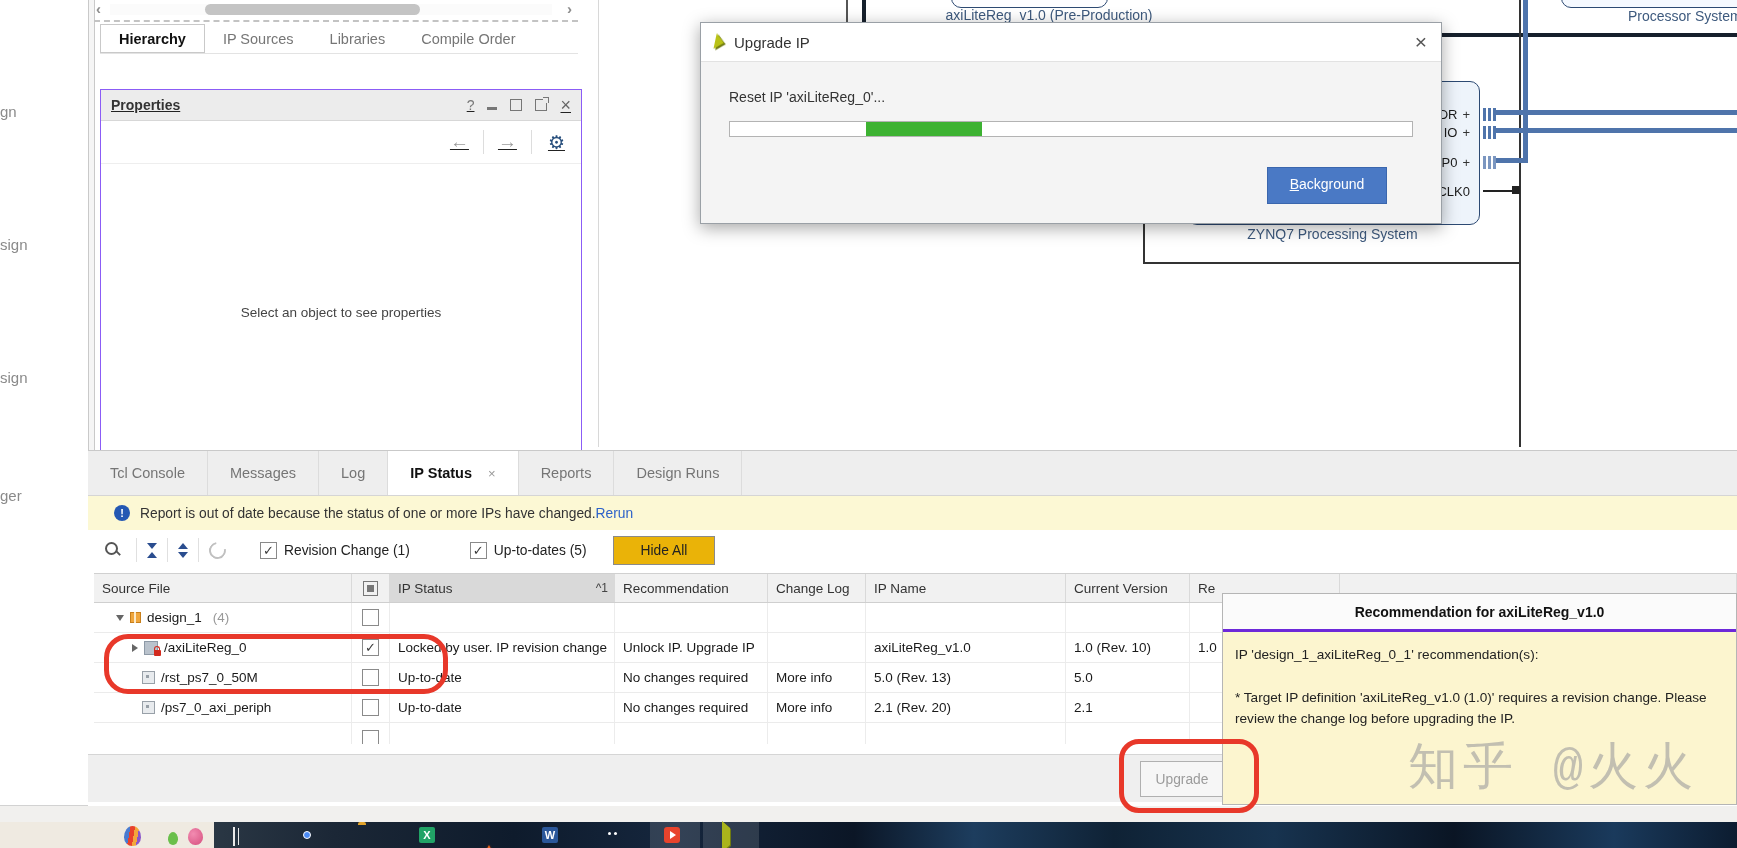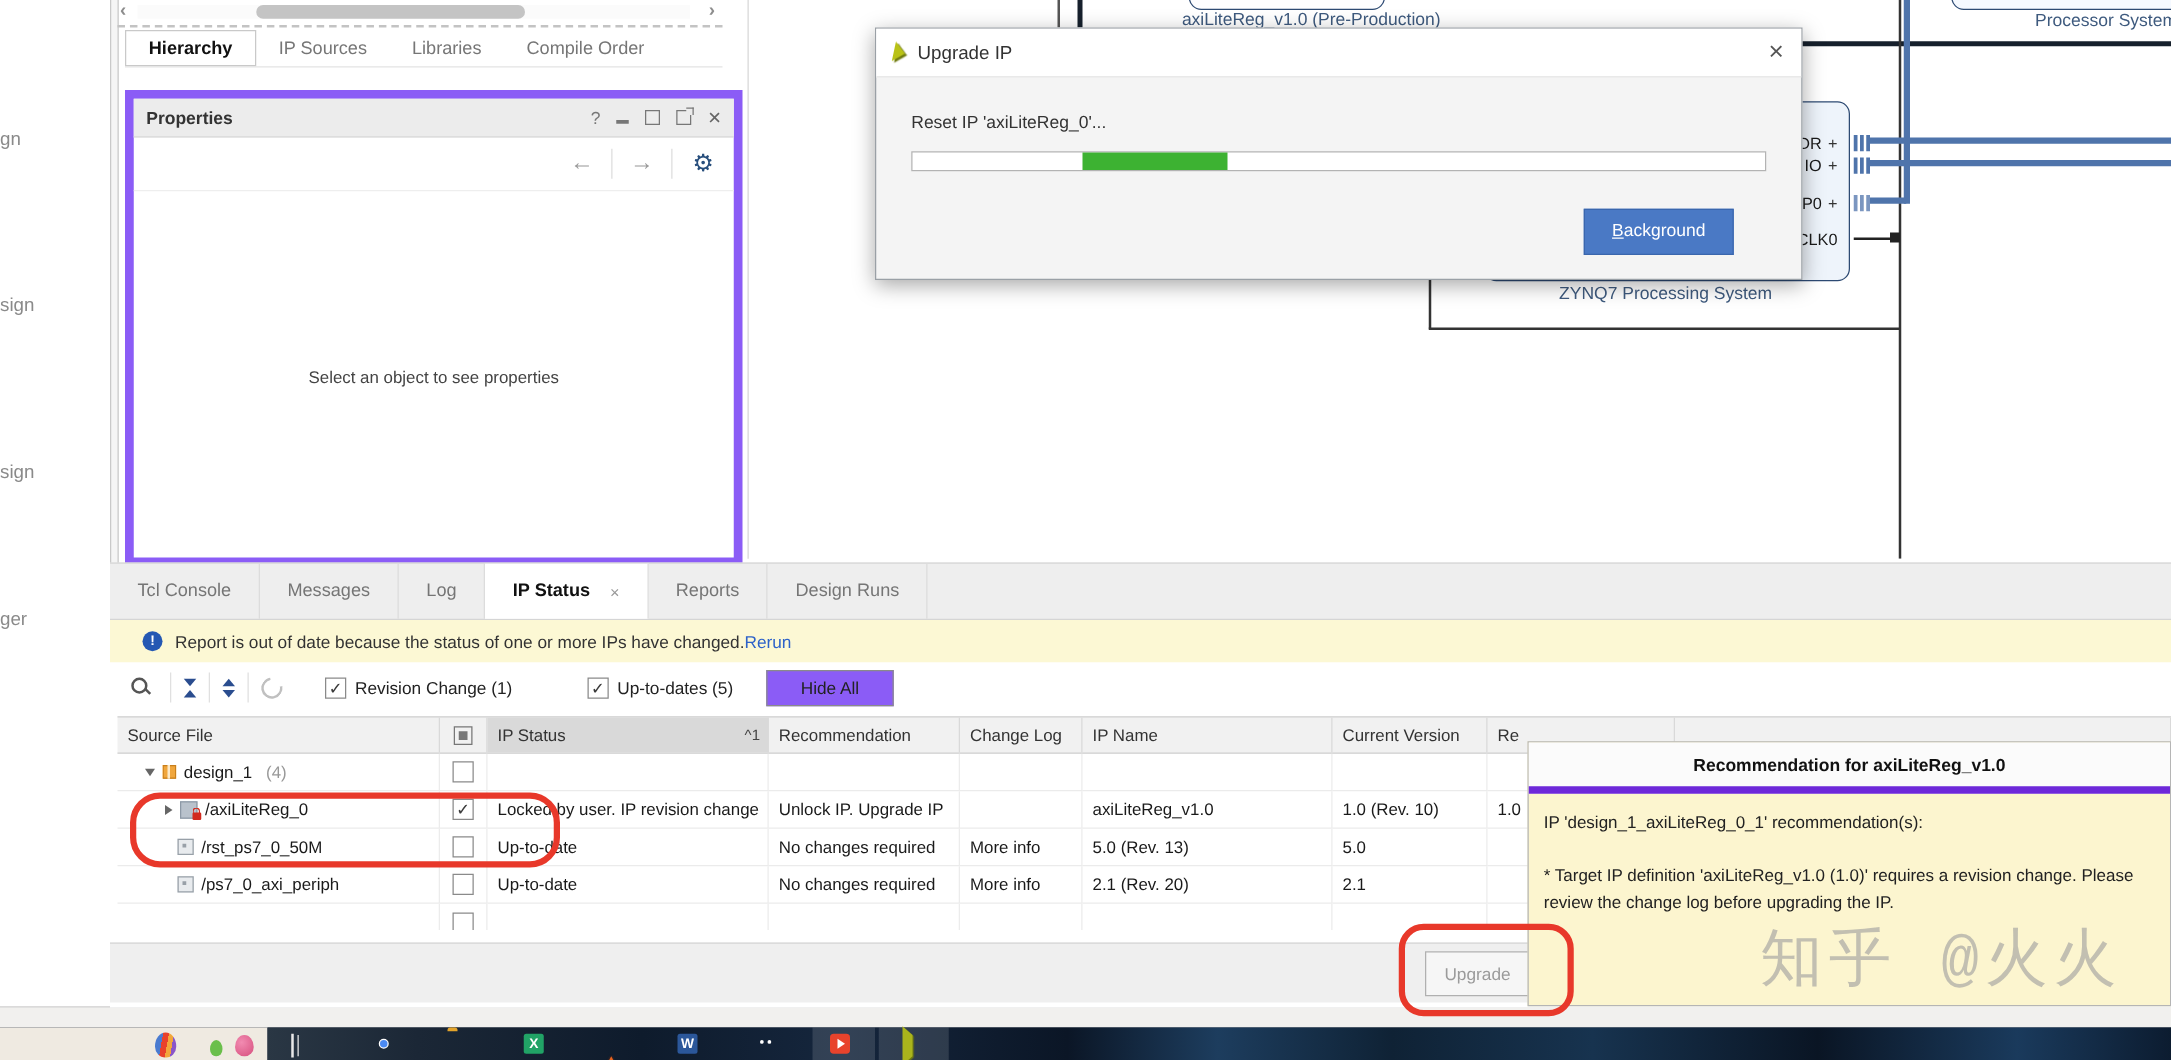--- a/index.html
+++ b/index.html
@@ -16,21 +16,21 @@
   .hscroll{position:absolute;left:94px;top:2px;width:484px;height:16px;}
   .hscroll .arrow{position:absolute;top:-2px;font-size:15px;color:#8d8d8d;font-weight:bold;}
   .hscroll .track{position:absolute;left:16px;right:26px;top:2px;height:11px;background:#fbfbfb;}
   .hscroll .thumb{position:absolute;left:95px;width:215px;top:0;height:11px;background:#c4c4c4;border-radius:6px;}
   .dash-line{position:absolute;left:94px;top:20px;width:484px;border-top:2px dashed #c3c3c3;}
   .htabs{position:absolute;left:100px;top:24px;height:29px;display:flex;align-items:stretch;font-size:14.5px;border-bottom:1px solid #e3e3e3;width:478px;}
   .htab{padding:0 18px;display:flex;align-items:center;color:#767676;}
   .htab.active{background:#fff;border:1px solid #c9c9c9;color:#111;font-weight:bold;}
 
   
-  .props{position:absolute;left:100px;top:72px;width:480px;height:367px;background:#fff;border:7px solid #8b5cf6;}
+  .props{position:absolute;left:100px;top:89px;width:480px;height:367px;background:#fff;border:1px solid #8b5cf6;text-decoration:underline;}
   .props-head{height:30px;background:#ececec;border-bottom:1px solid #d7d7d7;display:flex;align-items:center;padding:0 10px;}
   .props-title{font-weight:bold;font-size:14px;color:#333;flex:1;}
   .props-icons{display:flex;align-items:center;gap:13px;color:#777;font-size:14px;}
   .ico-box{width:10px;height:10px;border:1.6px solid #777;}
   .ico-min{width:10px;height:2.5px;background:#777;margin-top:7px;}
   .ico-float{position:relative;width:10px;height:10px;border:1.6px solid #777;}
   .ico-float:after{content:"";position:absolute;right:-3px;top:-3px;width:5px;height:5px;background:#ececec;border-top:1.6px solid #777;border-right:1.6px solid #777;}
   .ico-close{font-size:18px;line-height:10px;color:#666;}
   .props-nav{height:42px;display:flex;align-items:center;justify-content:flex-end;padding-right:16px;border-bottom:1px solid #eee;}
   .props-nav .nav-arrow{font-size:19px;color:#9a9a9a;font-weight:bold;padding:0 14px;}
@@ -77,21 +77,21 @@
   .tb-sep{width:1px;height:24px;background:#e0e0e0;margin:0 10px;}
   .ico-search{position:relative;width:18px;height:18px;margin-right:4px;}
   .ico-search:before{content:"";position:absolute;left:1px;top:1px;width:9px;height:9px;border:2.2px solid #555;border-radius:50%;}
   .ico-search:after{content:"";position:absolute;left:11px;top:11px;width:6px;height:2.2px;background:#555;transform:rotate(45deg);}
   .tri-up{width:0;height:0;border-left:5px solid transparent;border-right:5px solid transparent;border-bottom:6px solid #2a4d8f;}
   .tri-dn{width:0;height:0;border-left:5px solid transparent;border-right:5px solid transparent;border-top:6px solid #2a4d8f;}
   .tri-stack{display:flex;flex-direction:column;gap:3px;align-items:center;}
   .ico-refresh{width:13px;height:13px;border:2.2px solid #c0c0c0;border-radius:50%;border-top-color:transparent;transform:rotate(35deg);}
   .cb{width:15px;height:15px;border:1.5px solid #8a8a8a;background:#fff;display:flex;align-items:center;justify-content:center;
       font-size:13px;color:#3b3b3b;line-height:13px;margin-right:7px;}
-  .hideall{margin-left:26px;padding:6px 27px;border:1px solid #8a8a8a;background:#8b5cf6;color:#222;font-size:13.8px;}
+  .hideall{margin-left:26px;padding:6px 27px;border:1px solid #8a8a8a;background:#eab308;color:#222;font-size:13.8px;}
 
   
   .tbl{position:absolute;left:6px;top:122px;width:1643px;font-size:13.5px;}
   .trow{display:grid;grid-template-columns:258px 38px 225px 153px 98px 200px 124px 150px 1fr;}
   .th{background:#f1f1f1;border-top:1px solid #d0d0d0;border-bottom:1px solid #cfcfcf;color:#333;}
   .th>div{padding:5px 0 5px 8px;border-right:1px solid #d9d9d9;height:28px;box-sizing:border-box;display:flex;align-items:center;}
   .th .sorted{background:#d9d9d9;justify-content:space-between;padding-right:6px;}
   .sortind{font-size:12px;color:#444;}
   .hdr-cb{width:13px;height:13px;border:1.5px solid #777;display:flex;align-items:center;justify-content:center;margin:0 auto;}
   .hdr-cb i{width:7px;height:7px;background:#777;display:block;}
@@ -110,21 +110,21 @@
   .ic-ip{width:11px;height:11px;border:1.5px solid #98a0a8;background:#e8ebee;position:relative;}
   .ic-ip:after{content:"";position:absolute;left:3px;top:3px;width:3px;height:3px;background:#98a0a8;}
   .count{color:#999;margin-left:5px;}
   .bfooter{position:absolute;left:0;right:0;top:303px;height:47px;background:#efefef;border-top:1px solid #d5d5d5;}
   .upg-btn{position:absolute;left:1052px;top:6px;width:82px;height:34px;background:#f6f6f6;border:1px solid #b0b0b0;
            color:#9b9b9b;font-size:13.8px;display:flex;align-items:center;justify-content:center;}
 
   
   .recpanel{position:absolute;left:1222px;top:593px;width:515px;height:212px;background:#fcf5cf;
             border:1px solid #b5b5b5;z-index:30;box-sizing:border-box;}
-  .rec-head{height:35px;background:#fbfbfb;border-bottom:6px solid #6d28d9;display:flex;align-items:center;justify-content:center;
+  .rec-head{height:35px;background:#fbfbfb;border-bottom:3px solid #6d28d9;display:flex;align-items:center;justify-content:center;
             font-weight:bold;font-size:14px;color:#111;}
   .rec-body{padding:12px 12px 0 12px;font-size:13.6px;color:#222;line-height:1.55;}
   .rec-body p{margin:0 0 4px 0;}
   .rec-body p.first{margin-bottom:22px;}
 
   
   .red-row{position:absolute;left:104px;top:634px;width:334px;height:50px;border:5px solid #e8382a;border-radius:24px;z-index:40;}
   .red-upg{position:absolute;left:1119px;top:739px;width:130px;height:64px;border:5px solid #e8382a;border-radius:20px;z-index:40;}
   .watermark{position:absolute;left:1408px;top:733px;z-index:50;font-size:50px;color:rgba(158,158,158,.62);
              letter-spacing:5px;white-space:nowrap;font-family:Liberation Mono, monospace;}

